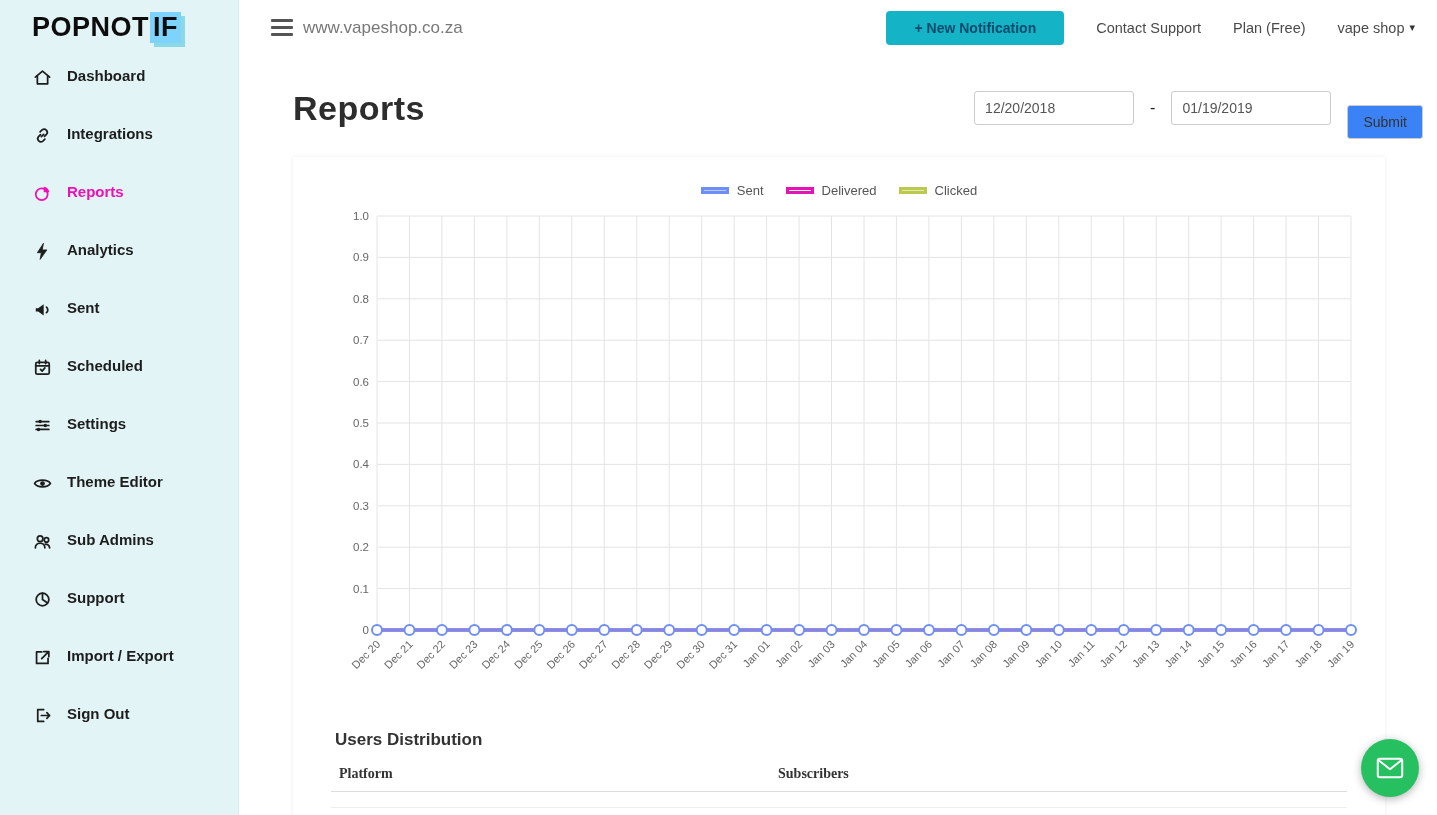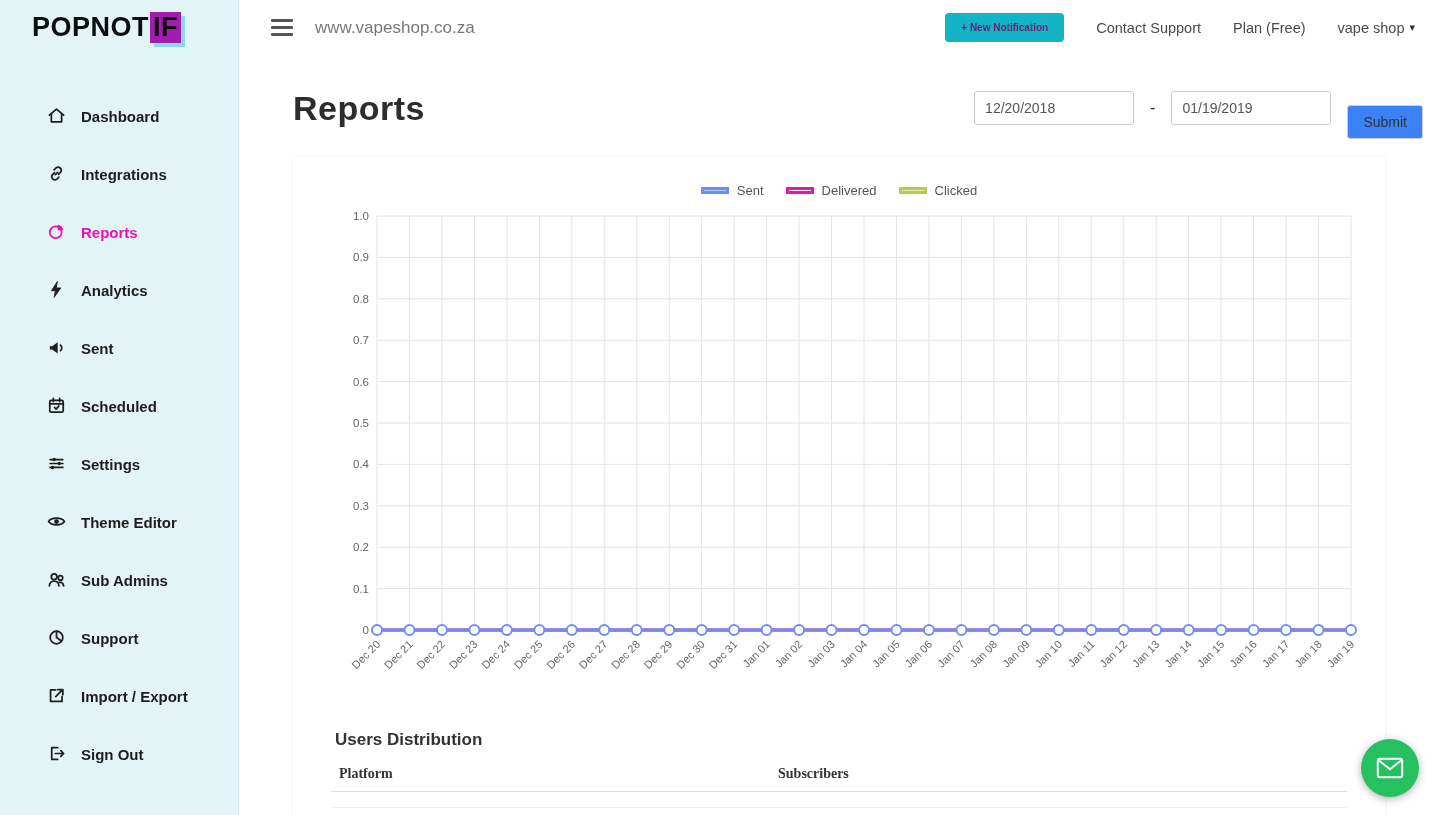--- a/index.html
+++ b/index.html
@@ -8,37 +8,37 @@
     width:1437px; height:815px; overflow:hidden;
     font-family:"Liberation Sans", sans-serif;
     background:#ffffff; color:#222;
   }
   .app { display:flex; height:100%; }
 
   
   .sidebar { width:239px; flex-shrink:0; background:#e2f4f5; border-right:1px solid #d7ecee; }
   .logo { height:55px; display:flex; align-items:center; padding-left:32px;
           font-weight:bold; font-size:27px; letter-spacing:.5px; color:#0d0d0d; cursor:pointer; }
-  .logo-if { background:#a21caf; box-shadow:4px 4px 0 #8bd8e6; padding:0 3px; margin-left:1px; }
+  .logo-if { background:#7dd3fc; box-shadow:4px 4px 0 #8bd8e6; padding:0 3px; margin-left:1px; }
   .side-nav { padding-top:12px; }
-  .side-item { display:flex; align-items:flex-end; height:58px; 
-               font-weight:bold; font-size:15px; color:#1d1d1d; cursor:pointer;margin-left:46px; }
+  .side-item { display:flex; align-items:flex-start; height:58px; padding-left:32px;
+               font-weight:bold; font-size:15px; color:#1d1d1d; cursor:pointer; }
   .side-item .icon { width:20px; height:20px; margin-right:15px; display:inline-flex;
                      align-items:center; justify-content:center; }
   .side-item.active { color:#ef0fb7; }
 
   
   .main { flex:1; display:flex; flex-direction:column; min-width:0; }
   .topbar { height:55px; display:flex; align-items:center; background:#fff; padding:0 22px 0 30px; flex-shrink:0; }
   .hamburger { cursor:pointer; padding:4px 2px; }
   .hamburger span { display:block; width:22px; height:3px; background:#555; margin:4px 0; border-radius:1px; }
-  .site-url { margin-left:20px; font-size:17px; color:#787878; }
+  .site-url { margin-left:8px; font-size:17px; color:#787878; }
   .topbar-right { margin-left:auto; display:flex; align-items:center; gap:32px; }
-  .btn-new { background:#14b4c6; color:#701a75; border:none; border-radius:4px;
-             font-weight:bold; font-size:10px; padding:9px 16px; cursor:pointer; font-family:inherit; }
+  .btn-new { background:#14b4c6; color:#0c4a6e; border:none; border-radius:4px;
+             font-weight:bold; font-size:14px; padding:9px 28px; cursor:pointer; font-family:inherit; }
   .top-link { font-size:14.5px; color:#4a4a4a; cursor:pointer; text-decoration:none; }
   .top-text { font-size:14.5px; color:#4a4a4a; cursor:pointer; }
   .account { font-size:14.5px; color:#4a4a4a; display:flex; align-items:center; cursor:pointer; }
   .account .caret { margin-left:5px; font-size:11px; color:#333; }
 
   .content { flex:1; padding-left:54px; }
   .page-head { display:flex; align-items:center; margin-top:22px; padding-right:14px; }
   h1 { font-size:34px; margin:0; color:#2d2d2d; letter-spacing:.5px; }
   .date-controls { margin-left:auto; display:flex; align-items:center; gap:16px; }
   .date-controls input { width:160px; height:34px; border:1px solid #ccc; border-radius:3px;

